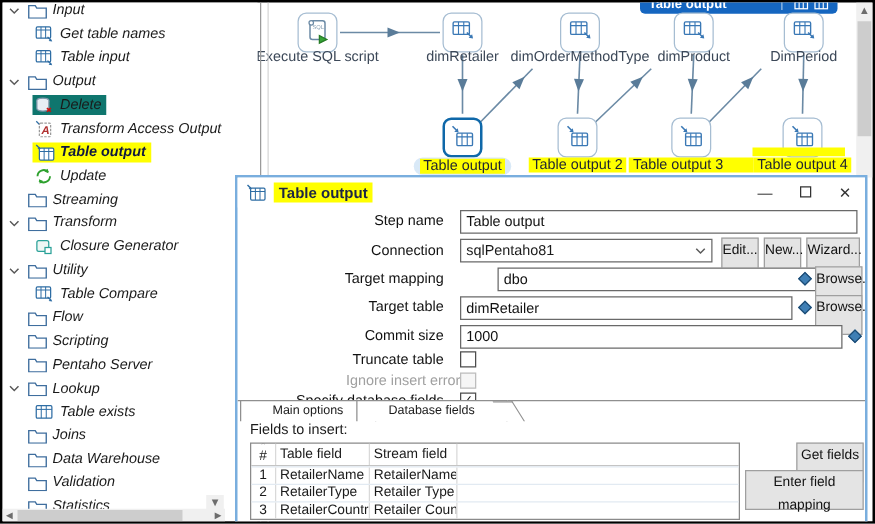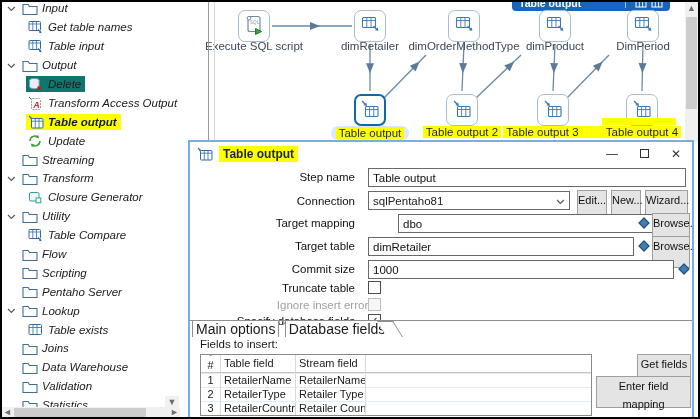--- a/index.html
+++ b/index.html
@@ -66,21 +66,21 @@
   .combo .ctext { flex:1; }
   .btn { position:absolute; height:32px; background:#e4e4e4; border:1px solid #9f9f9f; font-size:11px;
          color:#111; text-align:center; line-height:18px; }
   .diamond { position:absolute; width:8px; height:8px; background:#3f7fb5; border:1px solid #1d4c74; transform:rotate(45deg); }
   .cbox { position:absolute; width:13px; height:13px; border:1px solid #4d4d4d; background:#fff; text-align:center;
           line-height:12px; font-size:10px; color:#111; }
   .cbox.disabled { border-color:#bdbdbd; background:#f6f6f6; }
 
   .tabline { position:absolute; left:0; right:0; top:178px; border-top:1px solid #8f8f8f; }
   .tab { position:absolute; top:178px; height:17px; background:#fff; border:1px solid #8f8f8f; border-bottom:none;
-         padding:0 3px; line-height:16px; font-size:14px; }
+         padding:0 25px; line-height:16px; font-size:10px; }
   .tab.active { z-index:2; }
   .tab.active .slant { position:absolute; right:-10px; top:0; width:16px; height:16px; background:#fff;
                        border-right:1px solid #8f8f8f; border-top:1px solid #8f8f8f; transform:skewX(32deg); }
 
   .ftable-caption { position:absolute; left:10px; top:196px; }
   .ftable { position:absolute; left:10px; top:212px; width:392px; border:1px solid #8a8a8a; background:#fff; }
   .frow { display:grid; grid-template-columns:19px 75px 70px 1fr; height:14px; line-height:13px; font-size:11px;
           border-top:1px solid #e2eaf2; }
   .frow.head { height:18px; line-height:17px; border-top:none; border-bottom:1px solid #c4c4c4; }
   .frow > div { padding:0 3px; overflow:hidden; white-space:nowrap; border-left:1px solid #d9d9d9; }

